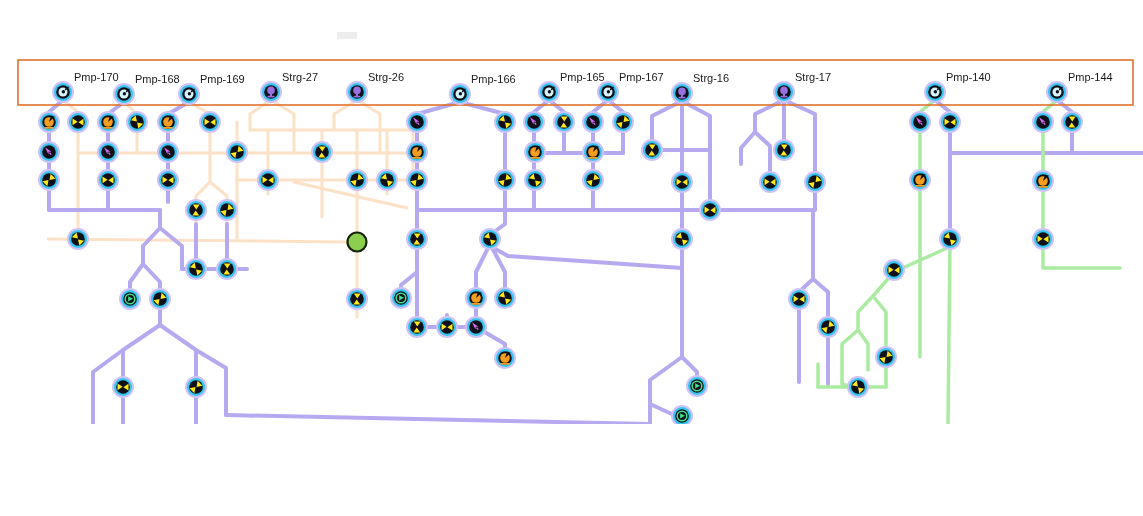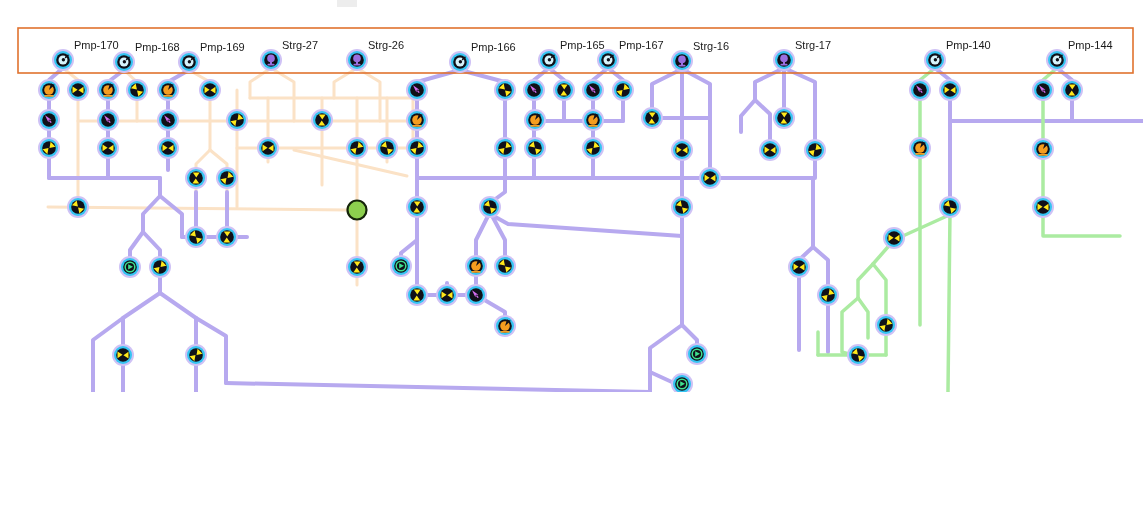--- a/index.html
+++ b/index.html
@@ -1,17 +1,17 @@
 <!DOCTYPE html>
 <html><head>
 <meta charset="utf-8">
 <style>
   html,body{margin:0;padding:0;background:#ffffff;}
   #stage{position:relative;width:1143px;height:392px;background:#ffffff;overflow:hidden;
-         font-family:"Liberation Sans", sans-serif;}
+         font-family:"Liberation Sans", sans-serif;margin-top:32px;}
   svg{position:absolute;left:0;top:0;}
   .node-label{font-family:"Liberation Sans", sans-serif;font-size:11px;
               paint-order:stroke;stroke:#ffffff;stroke-width:3px;}
 </style>
 </head>
 <body>
 
 <div id="stage">
   <svg id="net" width="1143" height="516" viewBox="0 0 1143 516" xmlns="http://www.w3.org/2000/svg">
       <rect x="337" y="0" width="20" height="7" fill="#ededed"></rect>

